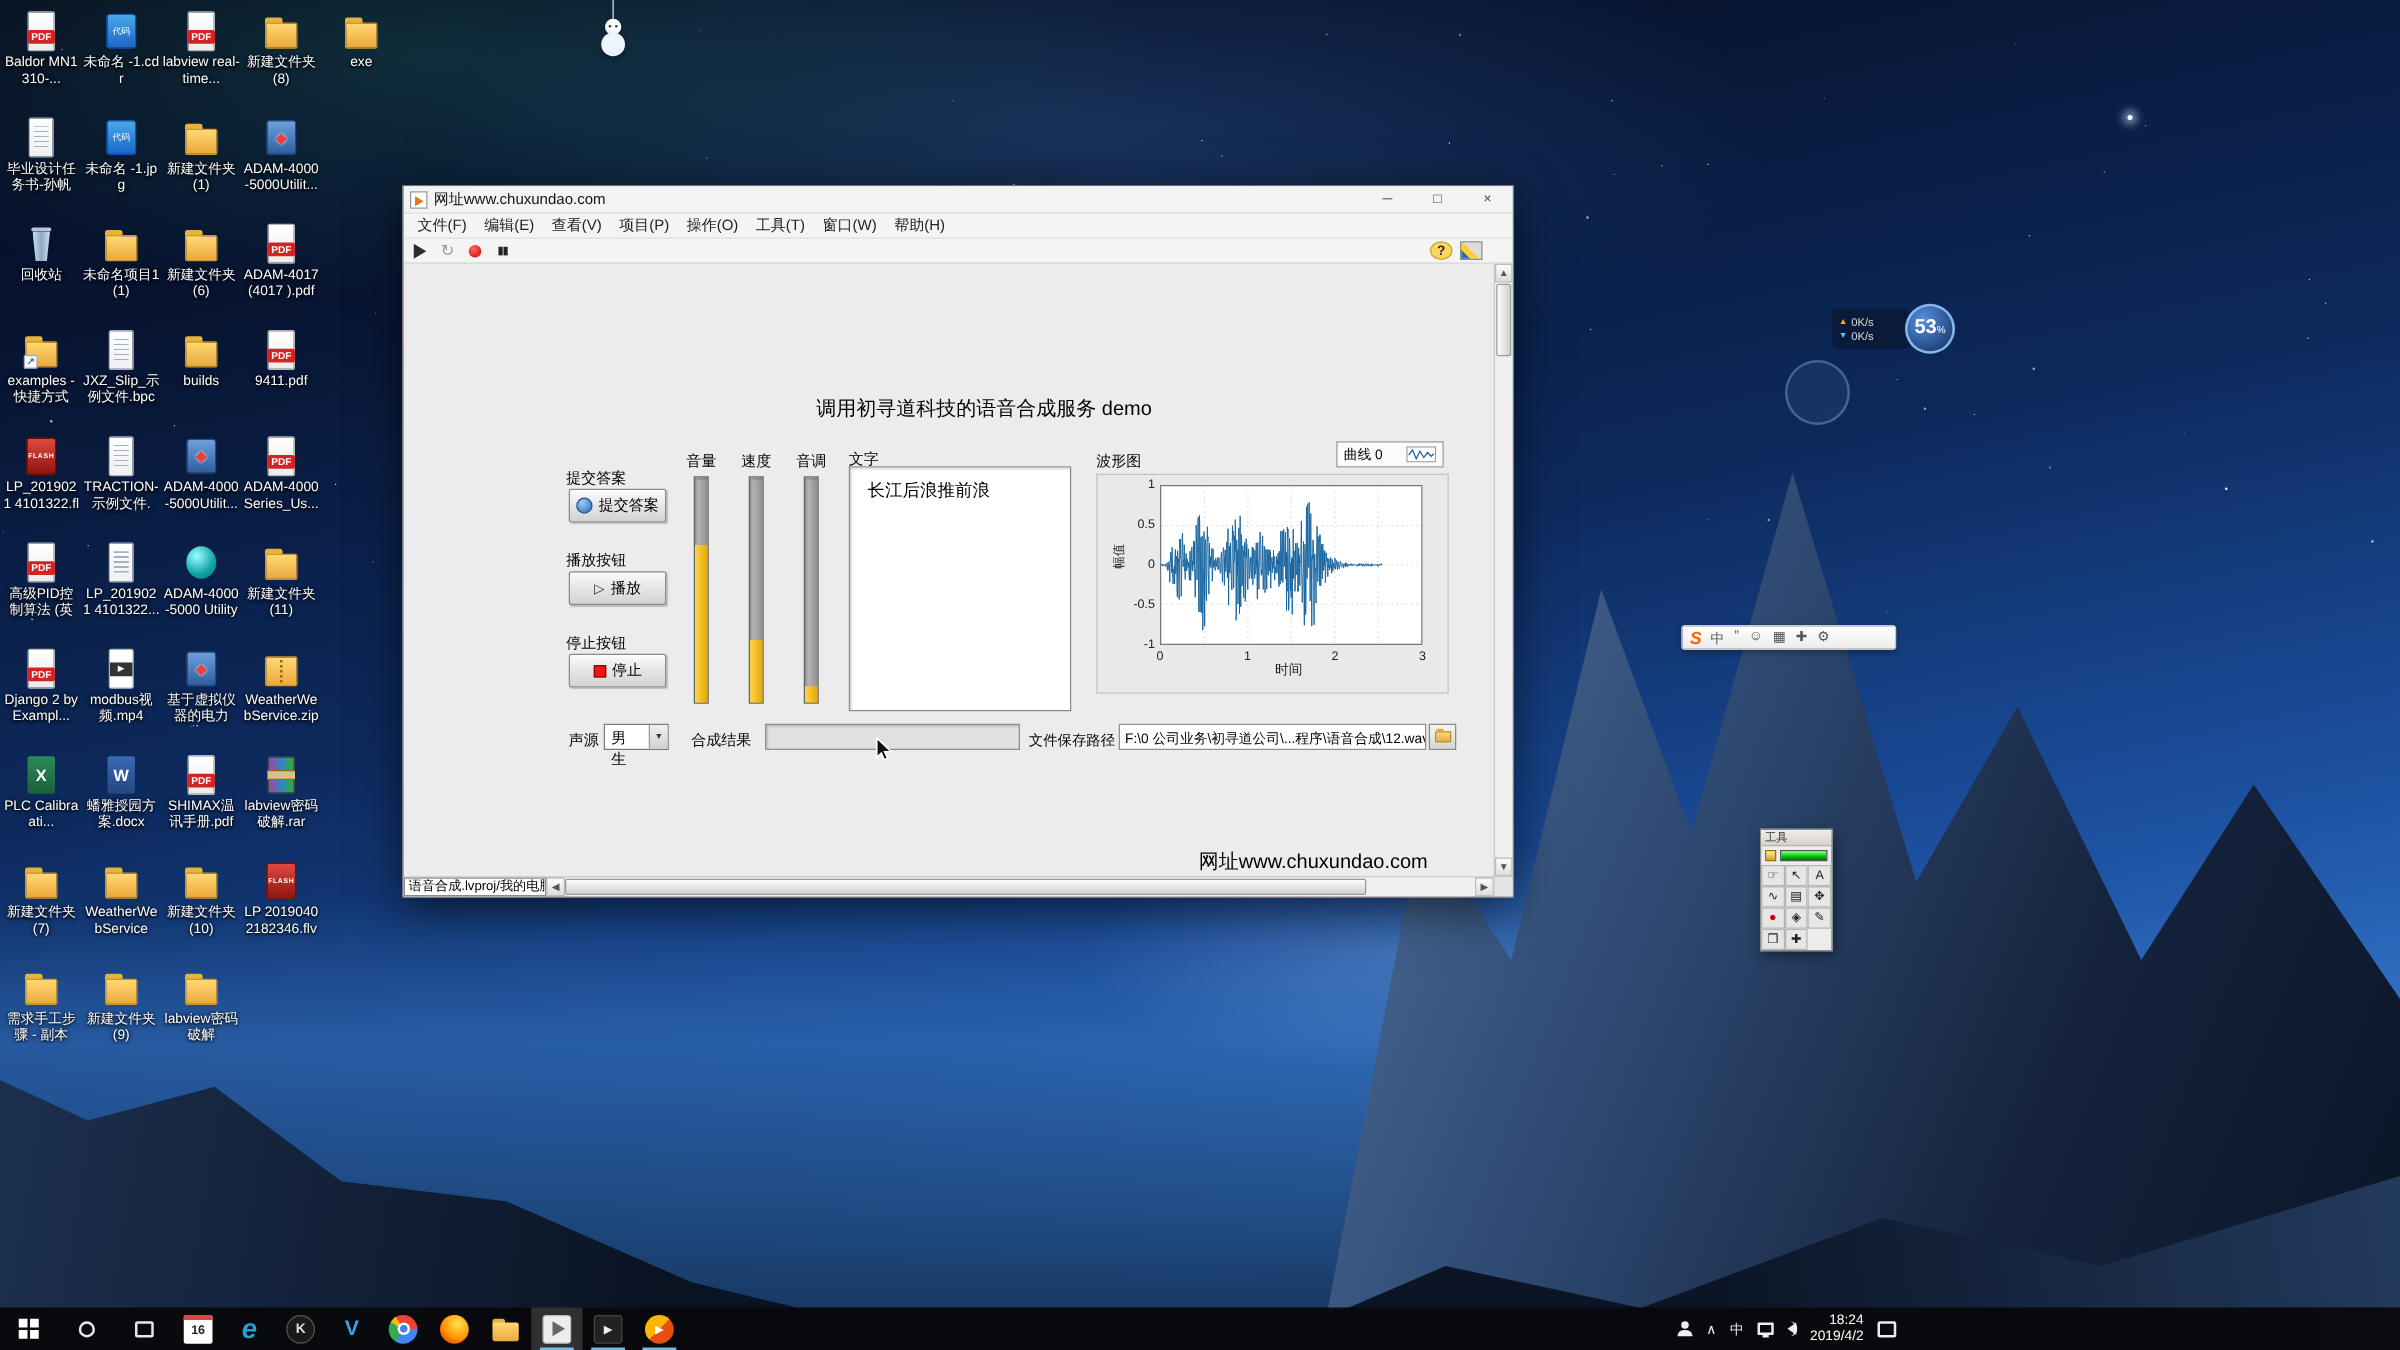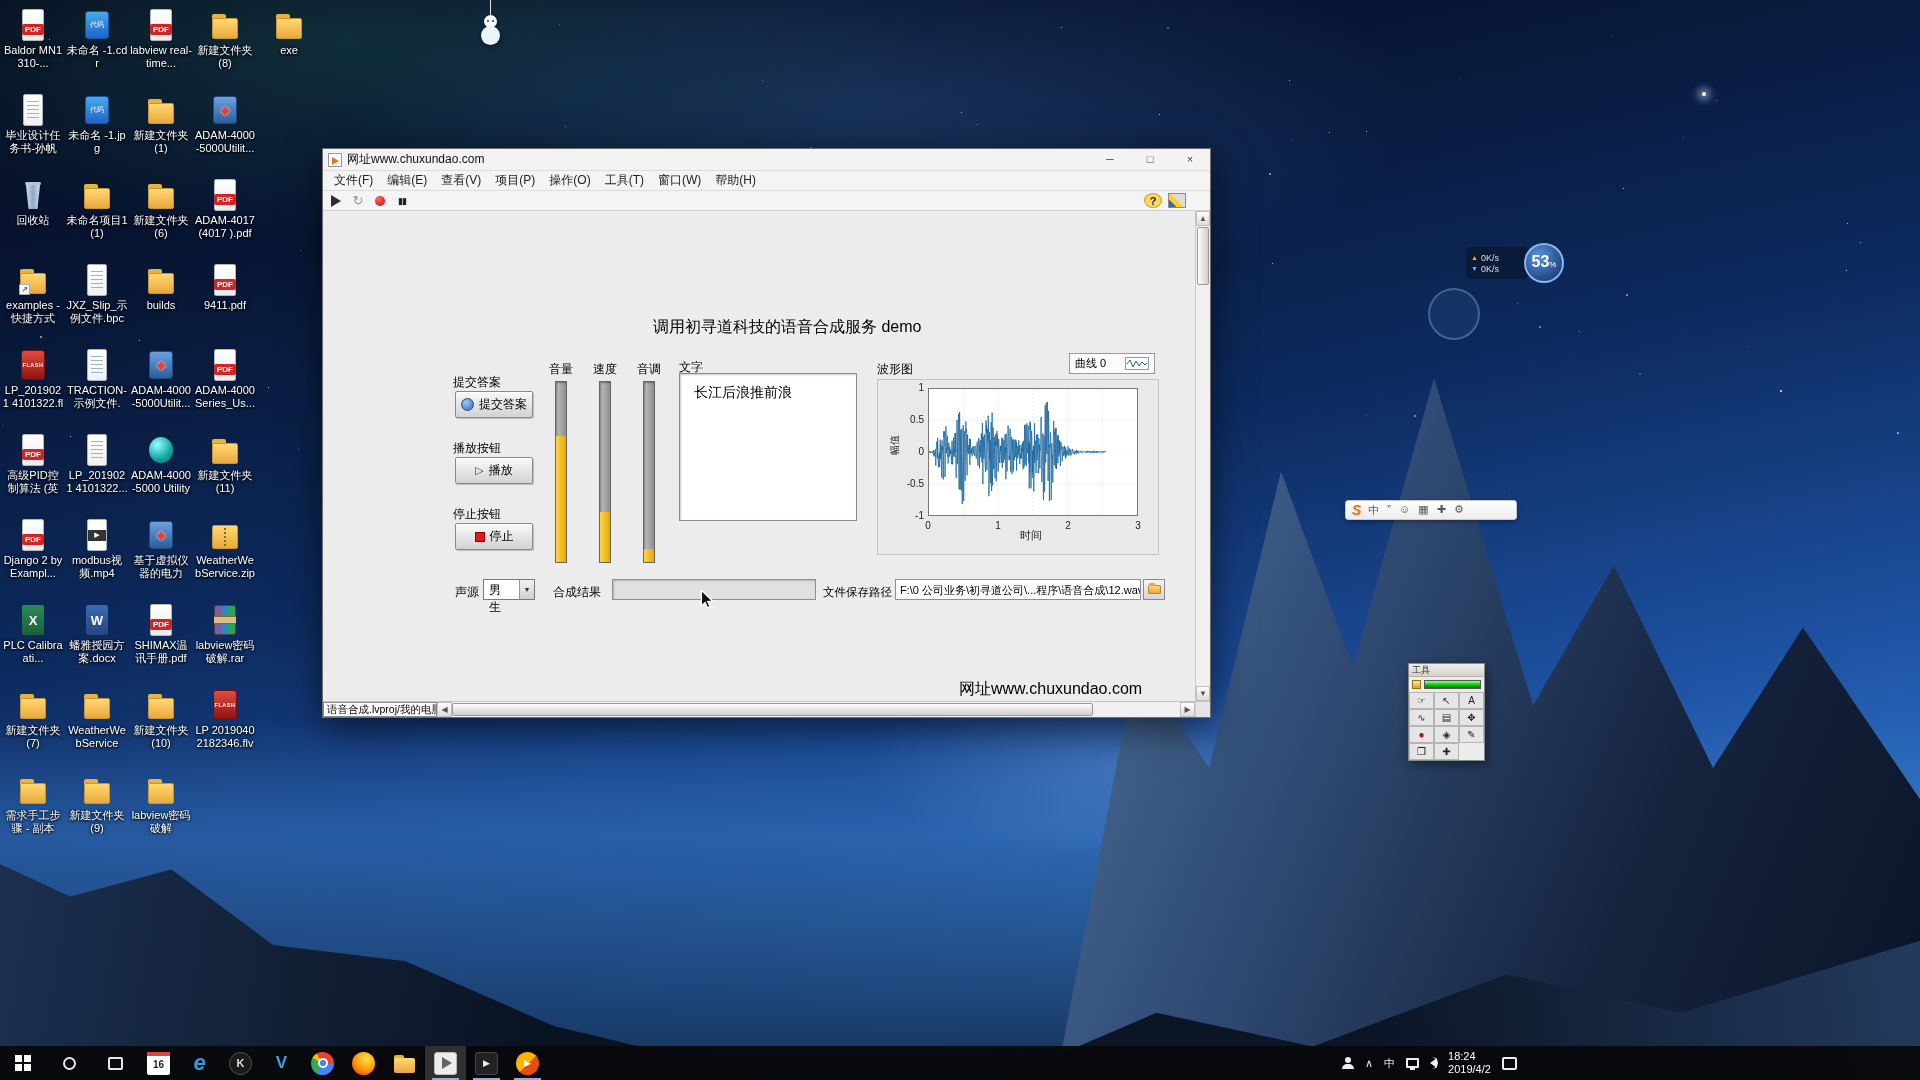--- a/index.html
+++ b/index.html
@@ -127,21 +127,21 @@
 .nm-box{position:absolute;left:0;top:4px;width:62px;height:32px;background:rgba(10,18,34,.55);border-radius:4px;padding:2px 5px;display:flex;flex-direction:column;justify-content:center;gap:1px}
 .nm-row{font-size:9px;color:#ddd;display:flex;gap:3px;align-items:center}
 .nm-up{color:#ffb400;font-size:7px}
 .nm-down{color:#59c0ff;font-size:7px}
 #nm-ball{position:absolute;left:58px;top:0;width:40px;height:40px;border-radius:50%;background:radial-gradient(circle at 35% 30%,rgba(90,150,230,.95),rgba(18,46,96,.95));border:2px solid rgba(150,200,255,.85);display:flex;align-items:baseline;justify-content:center;color:#fff;padding-top:9px}
 #nm-ball .pct{font-size:16px;font-weight:bold;line-height:16px}
 #nm-ball .unit{font-size:8px}
 #sogou{position:absolute;left:1345px;top:500px;width:172px;height:20px;background:linear-gradient(#fff,#ececec);border:1px solid #c8c8c8;border-radius:3px;display:flex;align-items:center;padding:0 6px;gap:7px;box-shadow:0 2px 5px rgba(0,0,0,.35)}
 .sg-logo{color:#f60;font-weight:bold;font-style:italic;font-size:14px}
 .sg-item{font-size:11px;color:#555}
-#palette{position:absolute;left:1408px;top:663px;width:77px;background:#ececec;border:1px solid #8a8a8a;box-shadow:2px 3px 10px rgba(0,0,0,.45)}
+#palette{position:absolute;left:1408px;top:663px;width:58px;background:#ececec;border:1px solid #8a8a8a;box-shadow:2px 3px 10px rgba(0,0,0,.45)}
 .pal-title{height:13px;background:linear-gradient(#efeeea,#d6d2c8);font-size:9px;line-height:12px;padding-left:3px;border-bottom:1px solid #b8b4aa;color:#333}
 .pal-led-row{height:15px;display:flex;align-items:center;padding:2px 3px;gap:3px}
 .led-ic{width:9px;height:9px;background:linear-gradient(#ffe9a0,#d8a020);border:1px solid #997010}
 .led{flex:1;height:9px;background:linear-gradient(#9f9,#0c0 55%,#070);border:1px solid #555}
 .pal-grid{display:grid;grid-template-columns:repeat(3,1fr)}
 .pal-tool{height:17px;border:1px solid #b5b5b5;background:#e6e6e6;display:flex;align-items:center;justify-content:center;font-size:10px;color:#222}
 
 #taskbar{position:absolute;left:0;bottom:0;width:100%;height:34px;background:rgba(9,9,12,.97);display:flex;align-items:stretch;z-index:60}
 .tbtn{width:46px;display:flex;align-items:center;justify-content:center}
 .winlogo{width:16px;height:16px;display:grid;grid-template-columns:7px 7px;grid-template-rows:7px 7px;gap:2px}
@@ -170,21 +170,21 @@
 .aic.pot{border-radius:50%;background:linear-gradient(135deg,#ffb400 0 50%,#e84e0f 50%);color:#fff;font-size:9px}
 #tray{position:absolute;left:1342px;bottom:0;height:34px;display:flex;align-items:center;gap:11px;color:#fff}
 .tr-person{width:12px;height:12px;position:relative}
 .tr-person::before{content:"";position:absolute;left:3px;top:0;width:6px;height:6px;border-radius:50%;background:#eee}
 .tr-person::after{content:"";position:absolute;left:0;bottom:0;width:12px;height:5px;border-radius:6px 6px 0 0;background:#eee}
 .tr-text{font-size:11px;color:#eee}
 .tr-net{width:13px;height:10px;border:2px solid #eee;border-radius:1px;position:relative}
 .tr-net::after{content:"";position:absolute;left:2px;bottom:-4px;width:5px;height:2px;background:#eee}
 .tr-vol{width:0;height:0;border-top:5px solid transparent;border-bottom:5px solid transparent;border-right:7px solid #eee;position:relative}
 .tr-vol::after{content:"";position:absolute;left:1px;top:-6px;width:5px;height:12px;border-right:2px solid #eee;border-radius:0 6px 6px 0}
-.tr-clock{text-align:left;font-size:11px;line-height:13px;color:#fff}
+.tr-clock{text-align:right;font-size:11px;line-height:13px;color:#fff}
 .tr-notif{width:15px;height:13px;border:2px solid #eee;border-radius:2px}
 #cursor{position:absolute;left:700px;top:590px;z-index:99;pointer-events:none}
 </style>
 </head>
 <body>
 
 <div id="desktop">
   <div id="stars">
       <i style="left: 494.885px; top: 418.508px; width: 1px; height: 1px; opacity: 0.78;"></i>
       <i style="left: 2.16355px; top: 425.122px; width: 1px; height: 1px; opacity: 0.37;"></i>
@@ -642,21 +642,21 @@
 
           <div class="vsl">
             <div class="vlabel">音调</div>
             <div class="vtrack">
               <div class="vfill" style="height: 7%;"></div>
             </div>
           </div>
         </div>
 
       <div class="ctl-label" style="left:356px;top:148px">文字</div>
-      <div class="txtarea" style="left:356px;top:162px;width:178px;height:148px">长江后浪推前浪</div>
+      <div class="txtarea" style="left:356px;top:162px;width:178px;height:196px">长江后浪推前浪</div>
 
       <div class="ctl-label" style="left:554px;top:150px">波形图</div>
       <div id="legend">
         <span>曲线 0</span>
         <svg width="24" height="13">
             <rect x="0.5" y="0.5" width="23" height="12" fill="#fff" stroke="#999"></rect>
             <polyline points="2,7 5,3 8,10 11,4 14,9 17,5 20,8 22,6" fill="none" stroke="#15639e" stroke-width="1"></polyline>
           </svg>
       </div>
       <div id="chartpanel">

